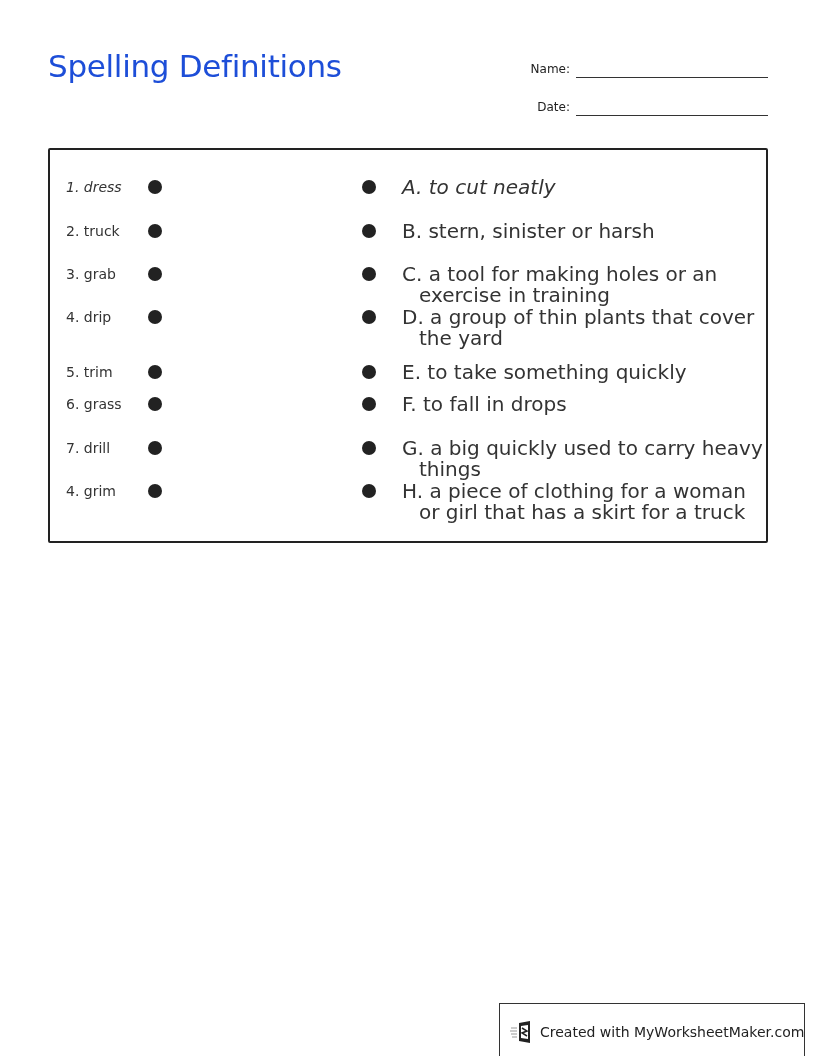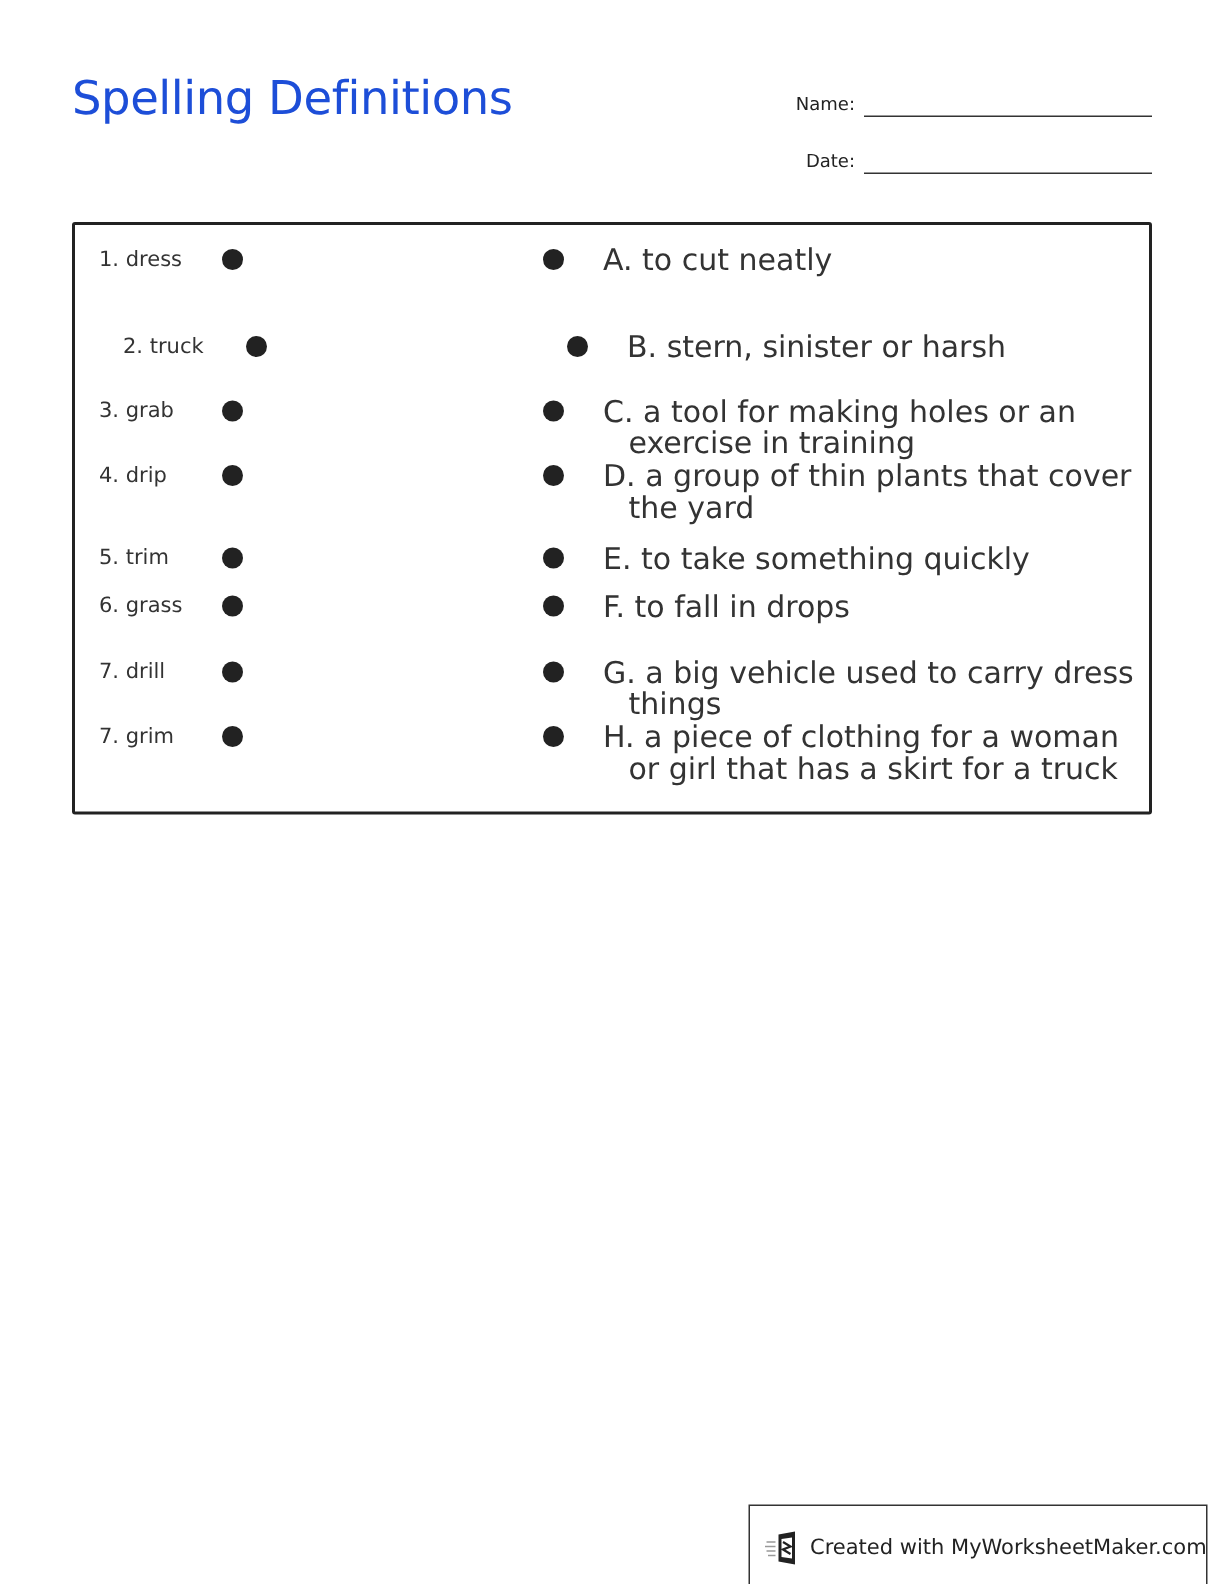--- a/index.html
+++ b/index.html
@@ -62,27 +62,27 @@
 <div class="field-row" style="top:48px;">
   <span class="field-label">Name:</span>
   <div class="field-line"></div>
 </div>
 <div class="field-row" style="top:86px;">
   <span class="field-label">Date:</span>
   <div class="field-line"></div>
 </div>
 
 <div class="box">
-  <div class="row" style="top:13px;">
+  <div class="row" style="top:27px;font-style:italic;">
     <span class="word">1. dress</span>
     <span class="dot left"></span>
     <span class="dot right"></span>
     <span class="def">A. to cut neatly</span>
   </div>
-  <div class="row" style="top:71px;margin-left:16px;">
+  <div class="row" style="top:71px;">
     <span class="word">2. truck</span>
     <span class="dot left"></span>
     <span class="dot right"></span>
     <span class="def">B. stern, sinister or harsh</span>
   </div>
   <div class="row" style="top:114px;">
     <span class="word">3. grab</span>
     <span class="dot left"></span>
     <span class="dot right"></span>
     <span class="def">C. a tool for making holes or an exercise in training</span>
@@ -102,24 +102,24 @@
   <div class="row" style="top:244px;">
     <span class="word">6. grass</span>
     <span class="dot left"></span>
     <span class="dot right"></span>
     <span class="def">F. to fall in drops</span>
   </div>
   <div class="row" style="top:288px;">
     <span class="word">7. drill</span>
     <span class="dot left"></span>
     <span class="dot right"></span>
-    <span class="def">G. a big vehicle used to carry dress things</span>
+    <span class="def">G. a big quickly used to carry heavy things</span>
   </div>
   <div class="row" style="top:331px;">
-    <span class="word">7. grim</span>
+    <span class="word">4. grim</span>
     <span class="dot left"></span>
     <span class="dot right"></span>
     <span class="def">H. a piece of clothing for a woman or girl that has a skirt for a truck</span>
   </div>
 </div>
 
 <div class="footer">
   <span class="footer-icon">
     <svg width="24" height="24" viewBox="0 0 24 24">
       <line x1="1" y1="8" x2="7" y2="8" stroke="#999" stroke-width="1"></line>

